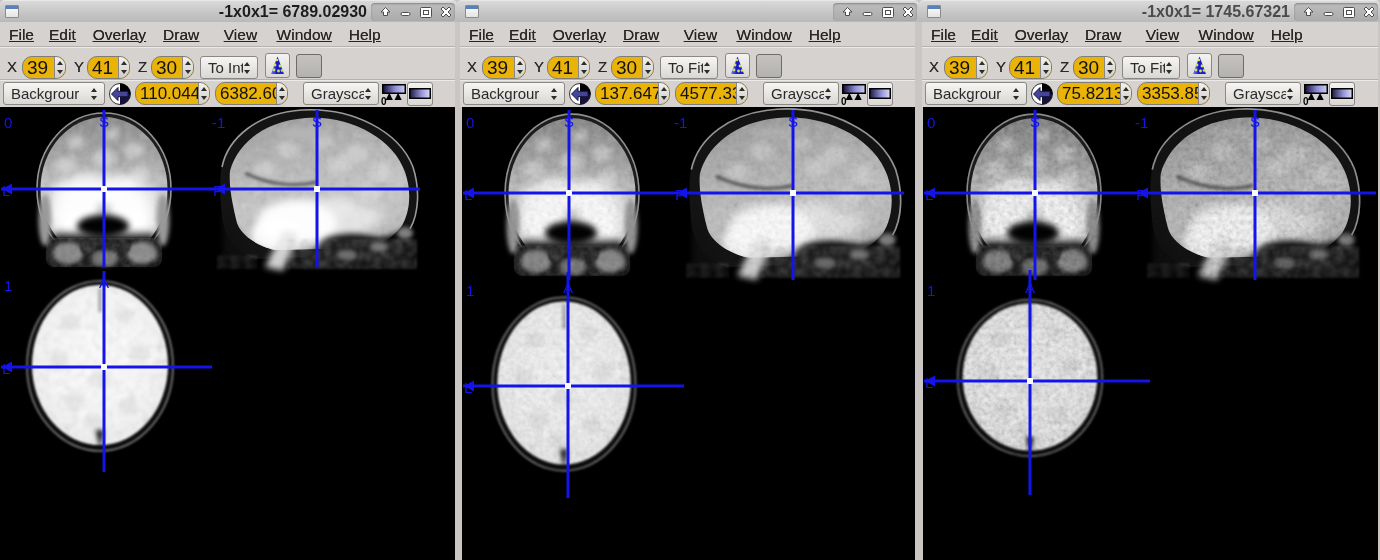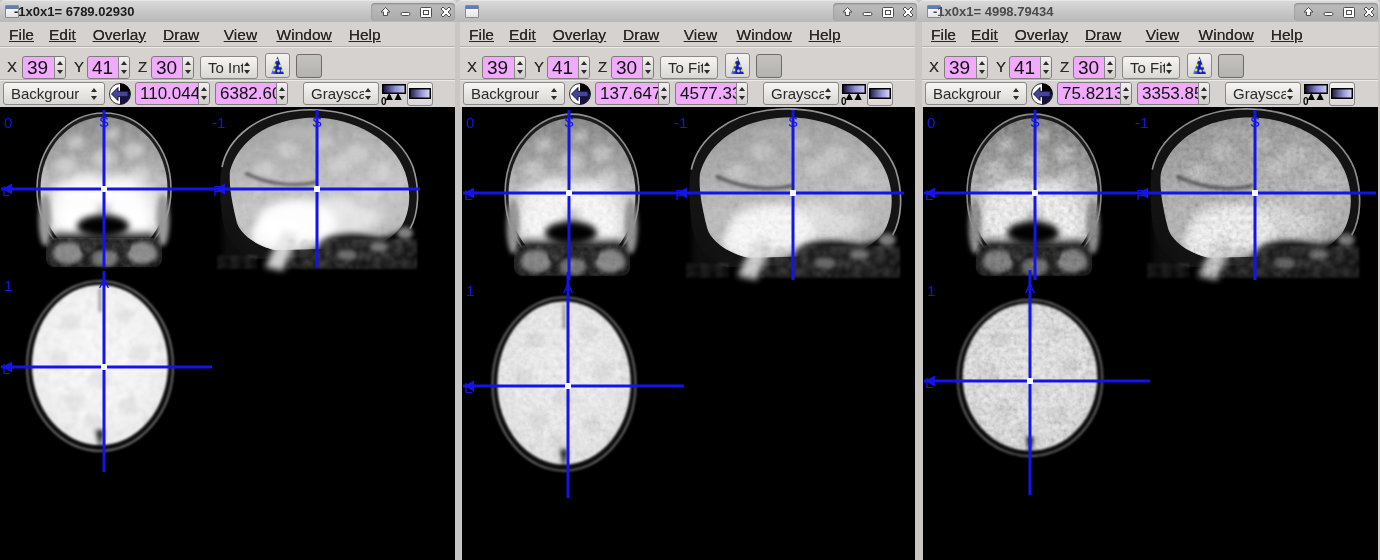--- a/index.html
+++ b/index.html
@@ -6,37 +6,37 @@
  font-family:"Liberation Sans",sans-serif;}
 .win{position:absolute;top:0;height:560px;background:#c9c6c3;}
 .inner{position:absolute;top:0;bottom:0;}
 .titlebar{position:absolute;top:0;left:0;right:0;height:22px;
  background:linear-gradient(#d9d9d9,#c6c6c6 55%,#b9b9b9);
  border-radius:5px 5px 0 0;border-top:1px solid #e8e8e8;}
 .wicon{position:absolute;left:6px;top:4px;width:14px;height:13px;
  background:linear-gradient(#fdfdfd,#e4e4e4);border:1px solid #8a8a8a;border-radius:1px;}
 .wicon:before{content:"";position:absolute;left:0;right:0;top:0;height:3px;background:#5b80b8;}
 .ttext{position:absolute;top:0;left:14px;right:90px;height:22px;line-height:22px;
- text-align:left;font-size:13px;font-weight:bold;color:#1c1c1c;
+ text-align:right;font-size:16px;font-weight:bold;color:#1c1c1c;
  white-space:nowrap;overflow:hidden;}
 .ttext.dim{color:#4b4b4b;}
 .wbtns{position:absolute;right:2px;top:2px;width:84px;height:18px;
  background:linear-gradient(#bdbdbd,#ababab);border-radius:4px;
  box-shadow:inset 0 1px 2px rgba(0,0,0,.3);}
 .menubar{position:absolute;top:22px;left:0;right:0;height:24px;background:#d5d2cf;
  font-size:15.5px;color:#262626;line-height:25px;white-space:nowrap;
  text-shadow:0 0 0.5px #44403c;}
 .menubar span{display:inline-block;text-decoration:underline;}
 .tbwrap{position:absolute;left:0;right:0;background:#d5d2cf;}
 .tb1{top:46px;height:33px;border-top:1px solid #b4b1ae;box-shadow:inset 0 1px 0 #eceae8;}
 .tb2{top:79px;height:28px;border-top:1px solid #b4b1ae;box-shadow:inset 0 1px 0 #eceae8;}
 .imgarea{position:absolute;top:107px;bottom:0;background:#000;}
 .lbl{position:absolute;font-size:15px;color:#2a2a2a;text-shadow:0 0 0.5px #44403c;}
-.spin{position:absolute;height:23px;border:1px solid #7f7d7a;border-radius:3px;
- background:#f0abfc;overflow:hidden;}
+.spin{position:absolute;height:23px;border:1px solid #7f7d7a;border-radius:10px;
+ background:#eab308;overflow:hidden;}
 .spin .v{position:absolute;left:4px;top:0;bottom:0;right:11px;font-size:19px;
  line-height:22px;color:#111;white-space:nowrap;overflow:hidden;}
 .spin .b{position:absolute;right:0;top:0;bottom:0;width:11px;
  background:linear-gradient(#f2f1ef,#cfcdca);border-left:1px solid #8a8885;}
 .spin2{height:23px;text-decoration:underline;}
 .spin2 .v{font-size:17px;line-height:22px;}
 .arr{position:absolute;left:1.5px;width:0;height:0;border-left:3.5px solid transparent;
  border-right:3.5px solid transparent;}
 .au{top:4px;border-bottom:4.5px solid #2c2c2c;}
 .ad{bottom:4px;border-top:4.5px solid #2c2c2c;}
@@ -513,21 +513,21 @@
           <text x="4" y="189" font-size="15" fill="#1414ea">1</text>
           <text x="101" y="186" font-size="15" fill="#1414ea">A</text>
           <text x="2" y="286" font-size="15" fill="#1414ea">L</text>
         </svg>
       </div>
 </div>
   </div>
 <div class="win" style="left:919px;width:461px">
 <div class="titlebar">
       <span class="wicon" style="left:8px"></span>
-<span class="ttext dim">-1x0x1= 4998.79434</span>
+<span class="ttext dim">-1x0x1= 1745.67321</span>
       <span class="wbtns">
         <svg width="84" height="18" viewBox="0 0 84 18">
 <g stroke="#4e4e4e" stroke-width="1" fill="#fff">
 <path d="M10 9 L14.5 4.5 L19 9 L16.5 9 L16.5 12.5 L12.5 12.5 L12.5 9 Z"></path>
 <rect x="30" y="9.5" width="9" height="3" rx="1.5"></rect>
 <rect x="49.5" y="4.5" width="11" height="10" rx="1"></rect>
 <rect x="52.5" y="7.5" width="5" height="4"></rect>
 <path d="M70 6 L72 4 L75 7 L78 4 L80 6 L77 9 L80 12 L78 14 L75 11 L72 14 L70 12 L73 9 Z"></path>
 </g>
         </svg>

